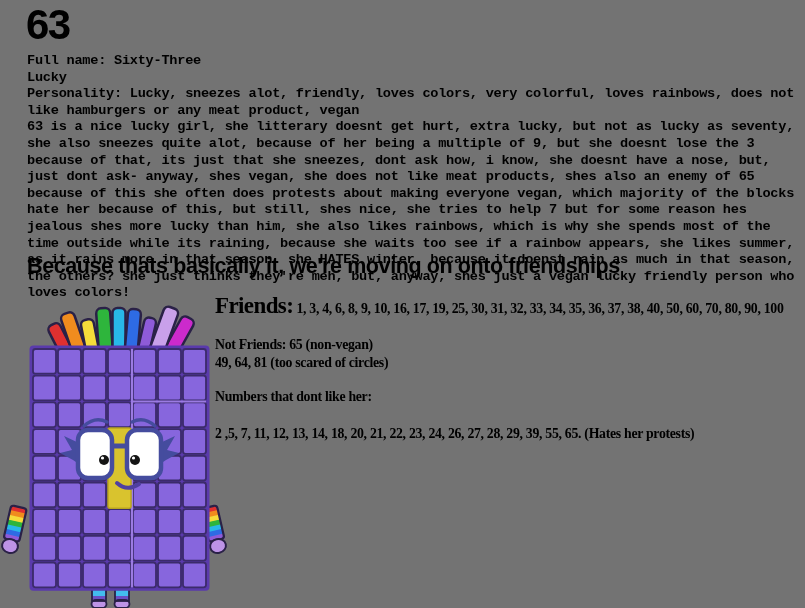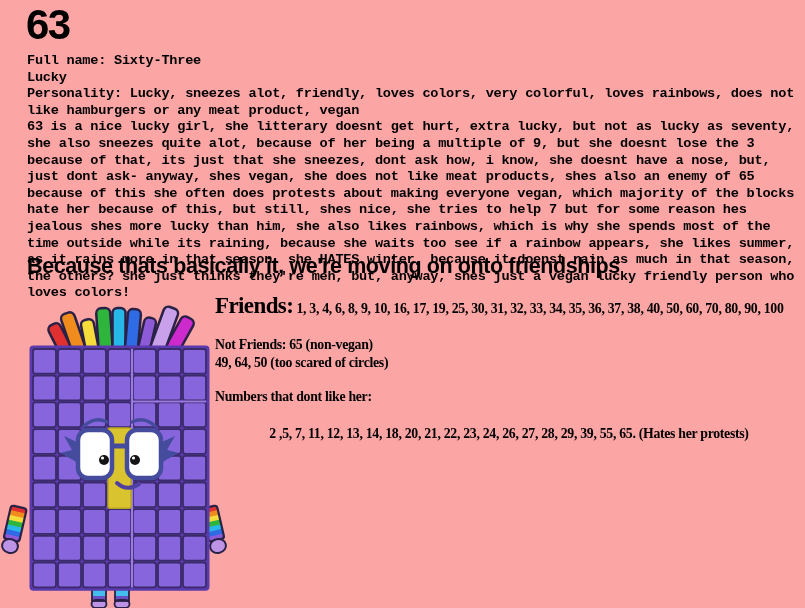--- a/index.html
+++ b/index.html
@@ -1,29 +1,29 @@
 <!DOCTYPE html>
 <html><head>
 <meta charset="utf-8">
 <style>
   html,body{margin:0;padding:0;background:#fff;}
-  .page{position:relative;width:805px;height:608px;background:#fca5a5;overflow:hidden;
+  .page{position:relative;width:805px;height:608px;background:#737373;overflow:hidden;
         font-family:"Liberation Sans","DejaVu Sans",sans-serif;font-weight:700;color:#000;}
   .top-text{position:absolute;left:27px;top:4px;width:770px;}
   .page h1{font-size:42px;line-height:1;margin:0 0 7px -1px;letter-spacing:-1.5px;}
   .line{font-size:13.6px;line-height:16.6px;letter-spacing:-0.25px;font-family:Liberation Mono, monospace;}
   .transition{position:absolute;left:27px;top:254px;margin:0;font-size:21.5px;letter-spacing:-0.4px;width:760px;}
   .char-svg{position:absolute;left:0;top:295px;}
   .right-col{position:absolute;left:215px;top:297px;width:588px;font-family:Liberation Serif, serif;}
   .right-col p{margin:0;font-size:13.8px;line-height:18px;letter-spacing:-0.3px;}
   .friends{margin-bottom:18px !important;}
   .friends-big{font-size:23px;letter-spacing:-0.6px;}
   .nf{margin-bottom:16px !important;}
   .dh{margin-bottom:19px !important;}
-  .dl{margin-bottom:19px !important;text-align:center;}
+  .dl{margin-bottom:19px !important;}
 </style>
 </head>
 <body>
 
 <div class="page">
 
   <div class="top-text">
     <h1>63</h1>
     <div class="line">Full name: Sixty-Three</div>
     <div class="line">Lucky</div>
@@ -161,18 +161,18 @@
         <circle cx="104" cy="165" r="5" fill="#141414"></circle>
         <circle cx="135" cy="165" r="5" fill="#141414"></circle>
         <circle cx="102.5" cy="163" r="1.6" fill="#ffffff"></circle>
         <circle cx="133.5" cy="163" r="1.6" fill="#ffffff"></circle>
         <path d="M117,188 Q127,197 139,189" stroke="#4F3FA0" stroke-width="4" fill="none" stroke-linecap="round"></path>
       </g>
     </svg>
 
   <div class="right-col">
     <p class="friends"><span class="friends-big">Friends:</span> <span>1, 3, 4, 6, 8, 9, 10, 16, 17, 19, 25, 30, 31, 32, 33, 34, 35, 36, 37, 38, 40, 50, 60, 70, 80, 90, 100</span></p>
-    <p class="nf"><span>Not Friends: 65 (non-vegan)</span><br><span>49, 64, 50 (too scared of circles)</span></p>
+    <p class="nf"><span>Not Friends: 65 (non-vegan)</span><br><span>49, 64, 81 (too scared of circles)</span></p>
     <p class="dh">Numbers that dont like her:</p>
     <p class="dl">2 ,5, 7, 11, 12, 13, 14, 18, 20, 21, 22, 23, 24, 26, 27, 28, 29, 39, 55, 65. (Hates her protests)</p>
   </div>
 
 </div>
 
 </body></html>

